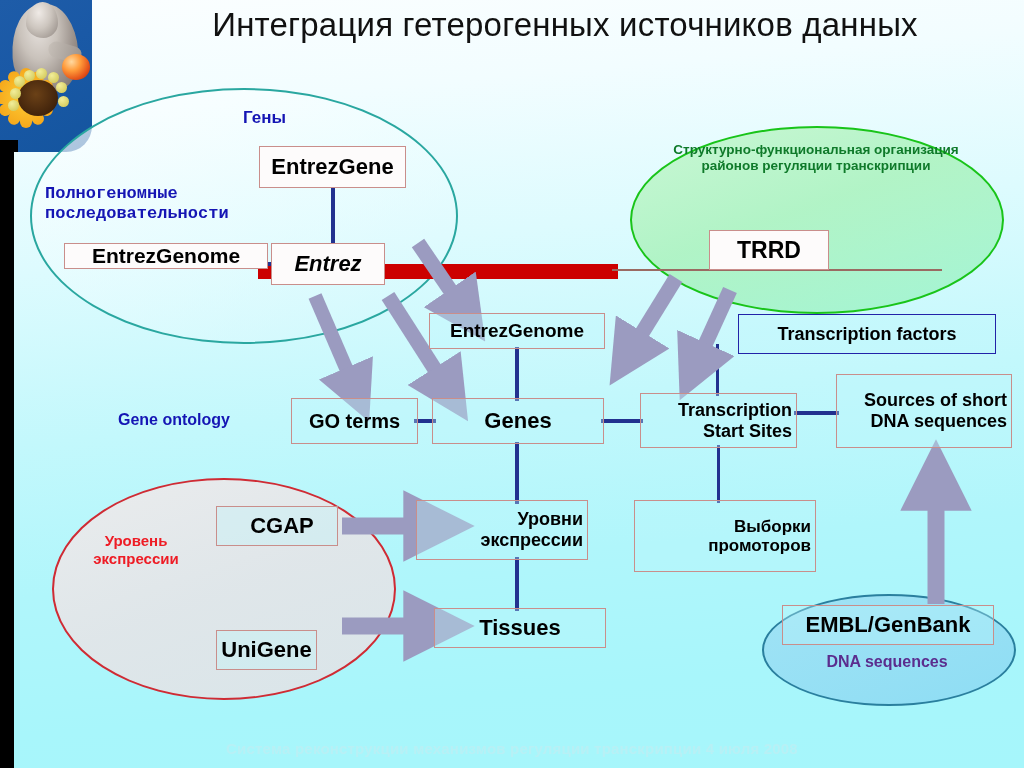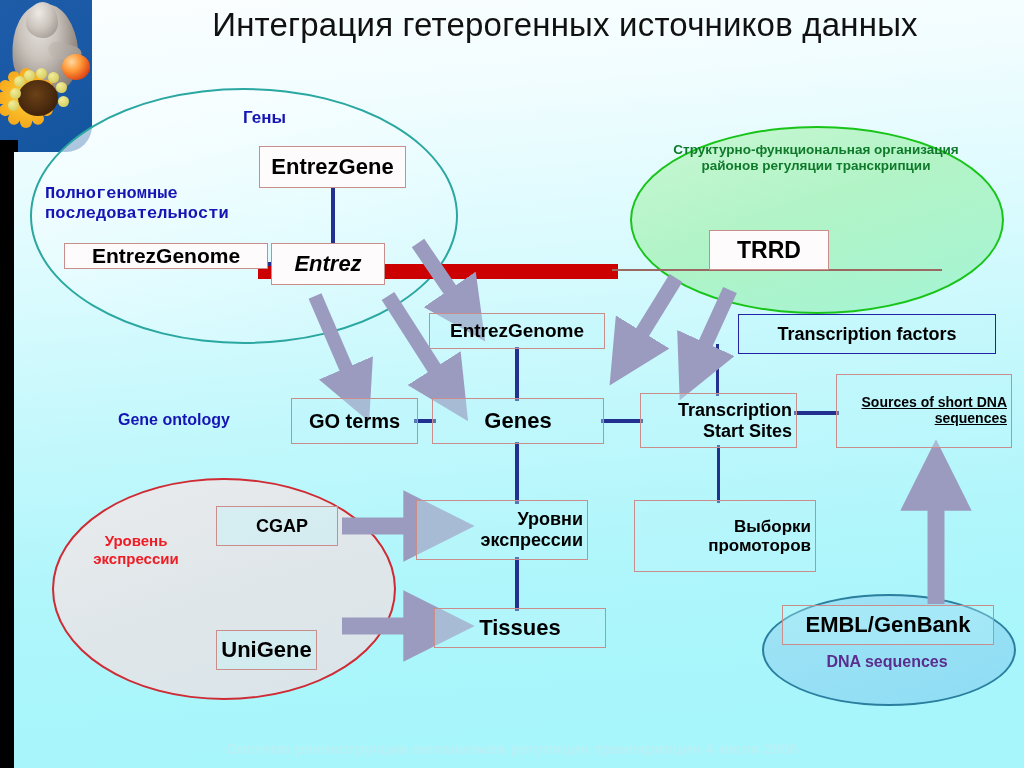--- a/index.html
+++ b/index.html
@@ -114,24 +114,24 @@
   
   #b-entrezgene{left:259px;top:146px;width:147px;height:42px;font-size:22px;}
   #b-entrezgenome{left:64px;top:243px;width:204px;height:26px;font-size:21px;}
   #b-entrez{left:271px;top:243px;width:114px;height:42px;font-size:22px;font-style:italic;}
   #b-trrd{left:709px;top:230px;width:120px;height:40px;font-size:23px;}
   #b-chromosomes{left:429px;top:313px;width:176px;height:36px;font-size:19px;}
   #b-tfactors{left:738px;top:314px;width:258px;height:40px;font-size:18px;}
   #b-goterms{left:291px;top:398px;width:127px;height:46px;font-size:20px;}
   #b-genes{left:432px;top:398px;width:172px;height:46px;font-size:22px;}
   #b-tss{left:640px;top:393px;width:157px;height:55px;font-size:18px;}
-  #b-sources{left:836px;top:374px;width:176px;height:74px;font-size:14px;text-decoration:underline;}
+  #b-sources{left:836px;top:374px;width:176px;height:74px;font-size:18px;}
   #b-urovni{left:416px;top:500px;width:172px;height:60px;font-size:18px;}
   #b-vyborki{left:634px;top:500px;width:182px;height:72px;font-size:17px;}
-  #b-cgap{left:216px;top:506px;width:122px;height:40px;font-size:18px;padding-left:14px;}
+  #b-cgap{left:216px;top:506px;width:122px;height:40px;font-size:22px;padding-left:14px;}
   #b-unigene{left:216px;top:630px;width:101px;height:40px;font-size:22px;}
   #b-tissues{left:434px;top:608px;width:172px;height:40px;font-size:22px;}
   #b-embl{left:782px;top:605px;width:212px;height:40px;font-size:22px;}
   
   .conn{position:absolute;background:#22318f;}
   .vconn{width:4px;}
   .hconn{height:4px;}
   
   #arrows{position:absolute;left:0;top:0;width:1024px;height:768px;pointer-events:none;}
   

